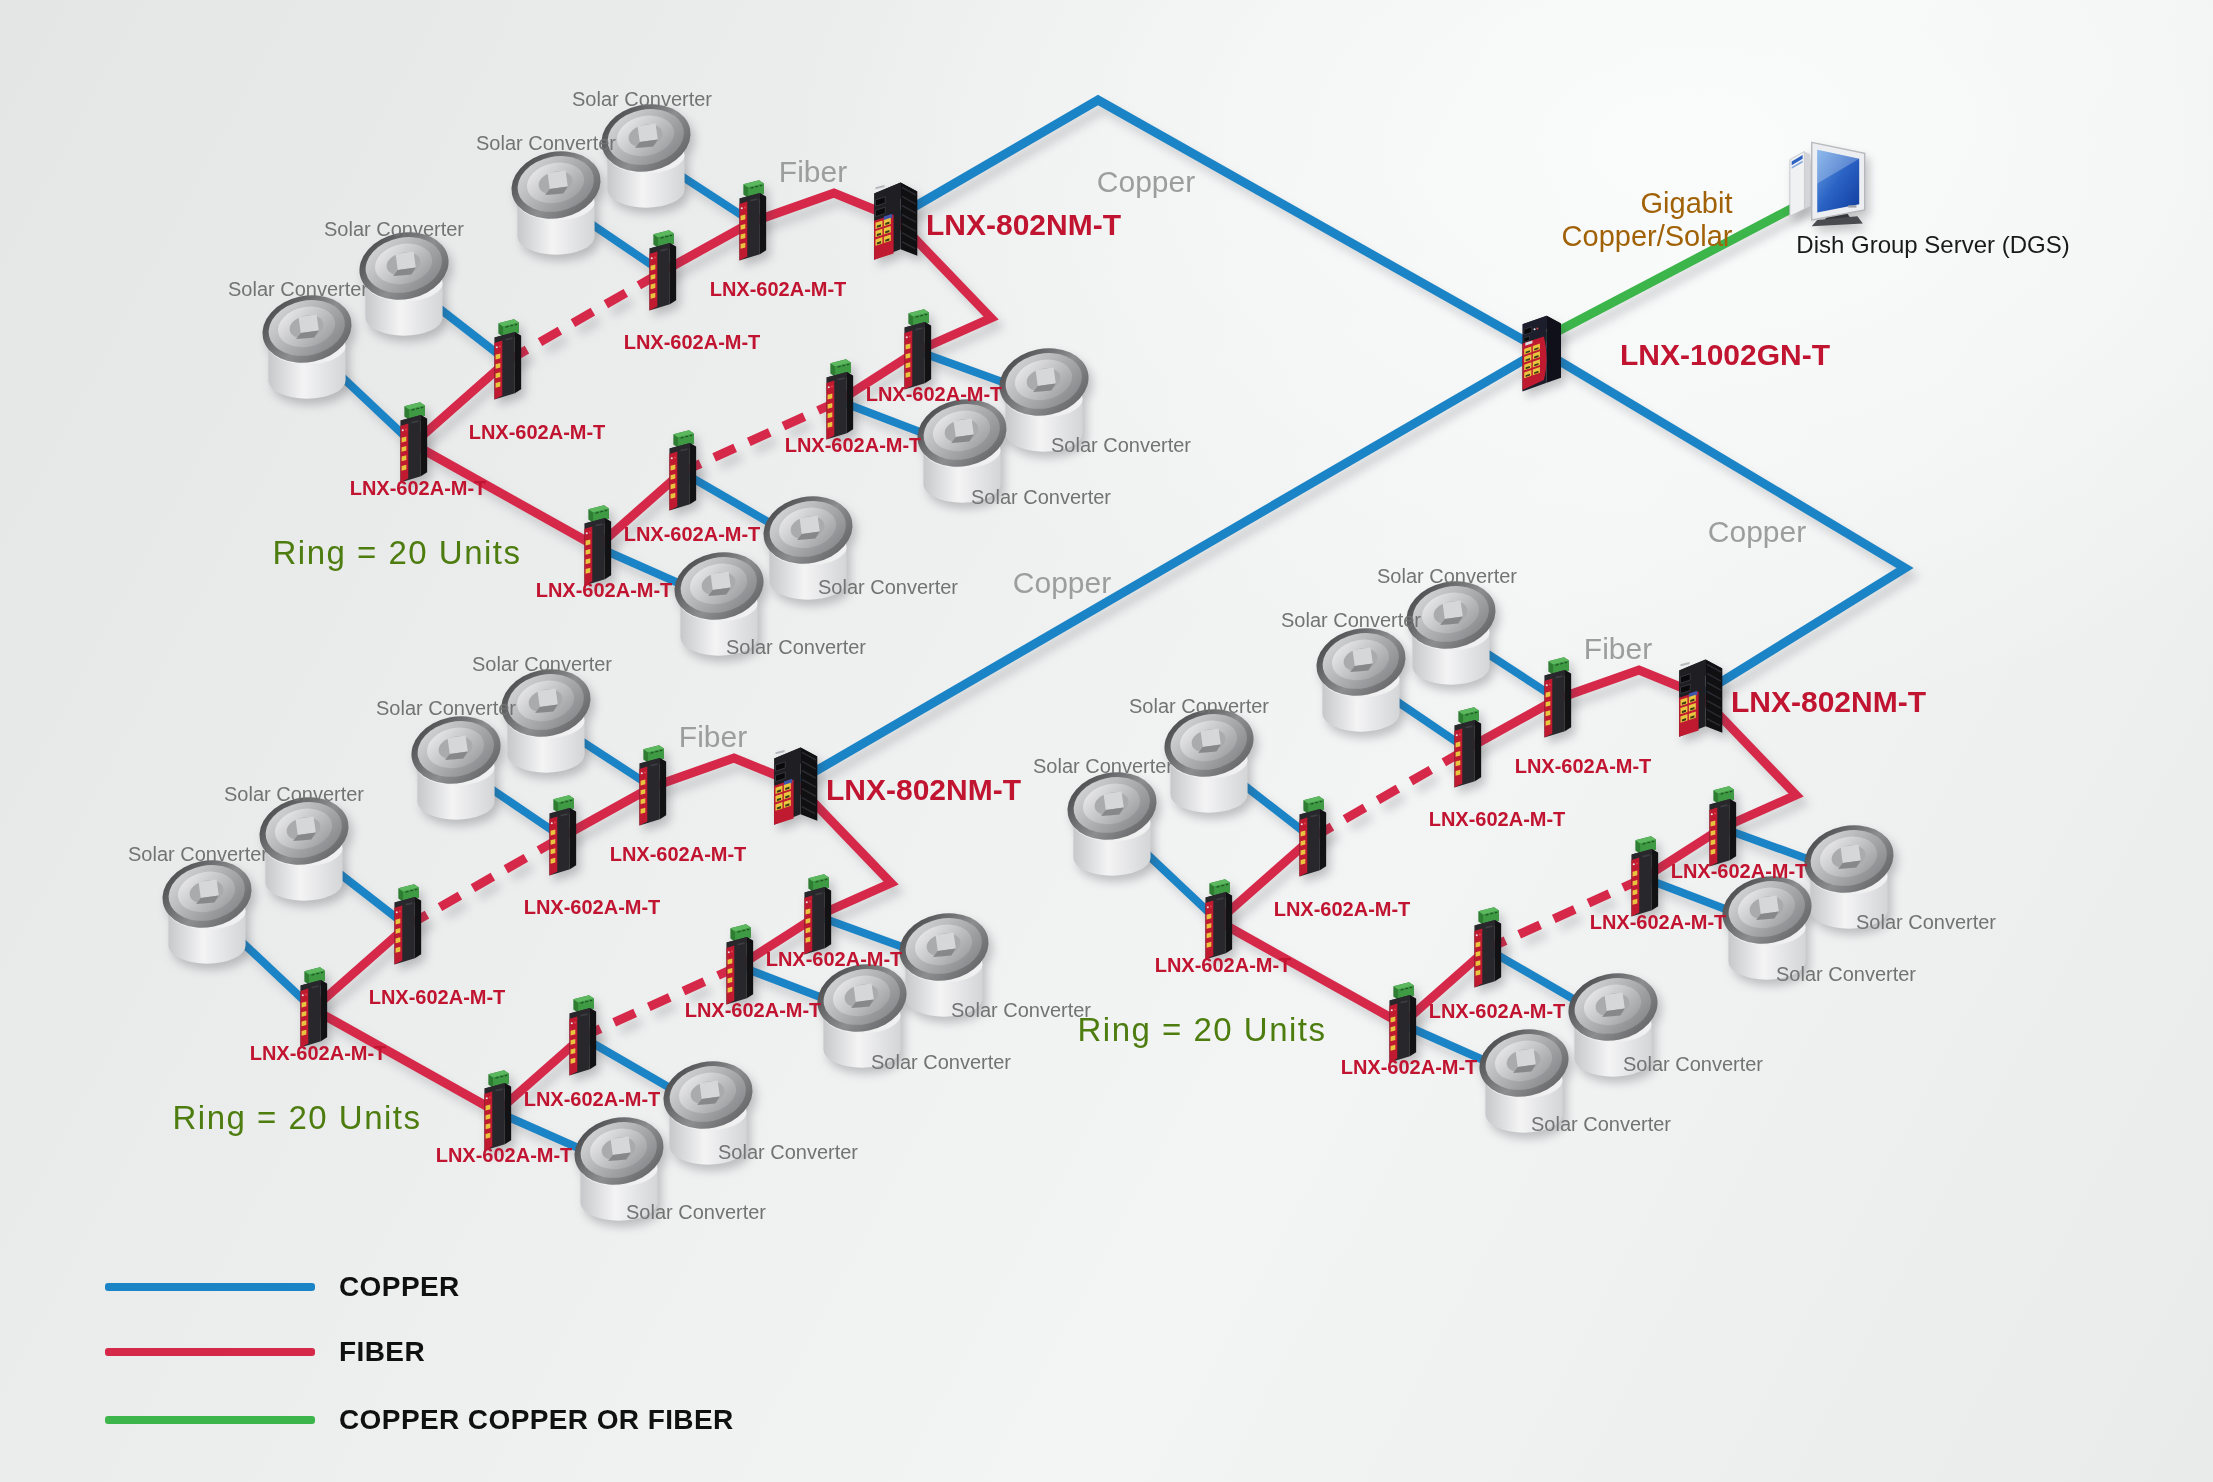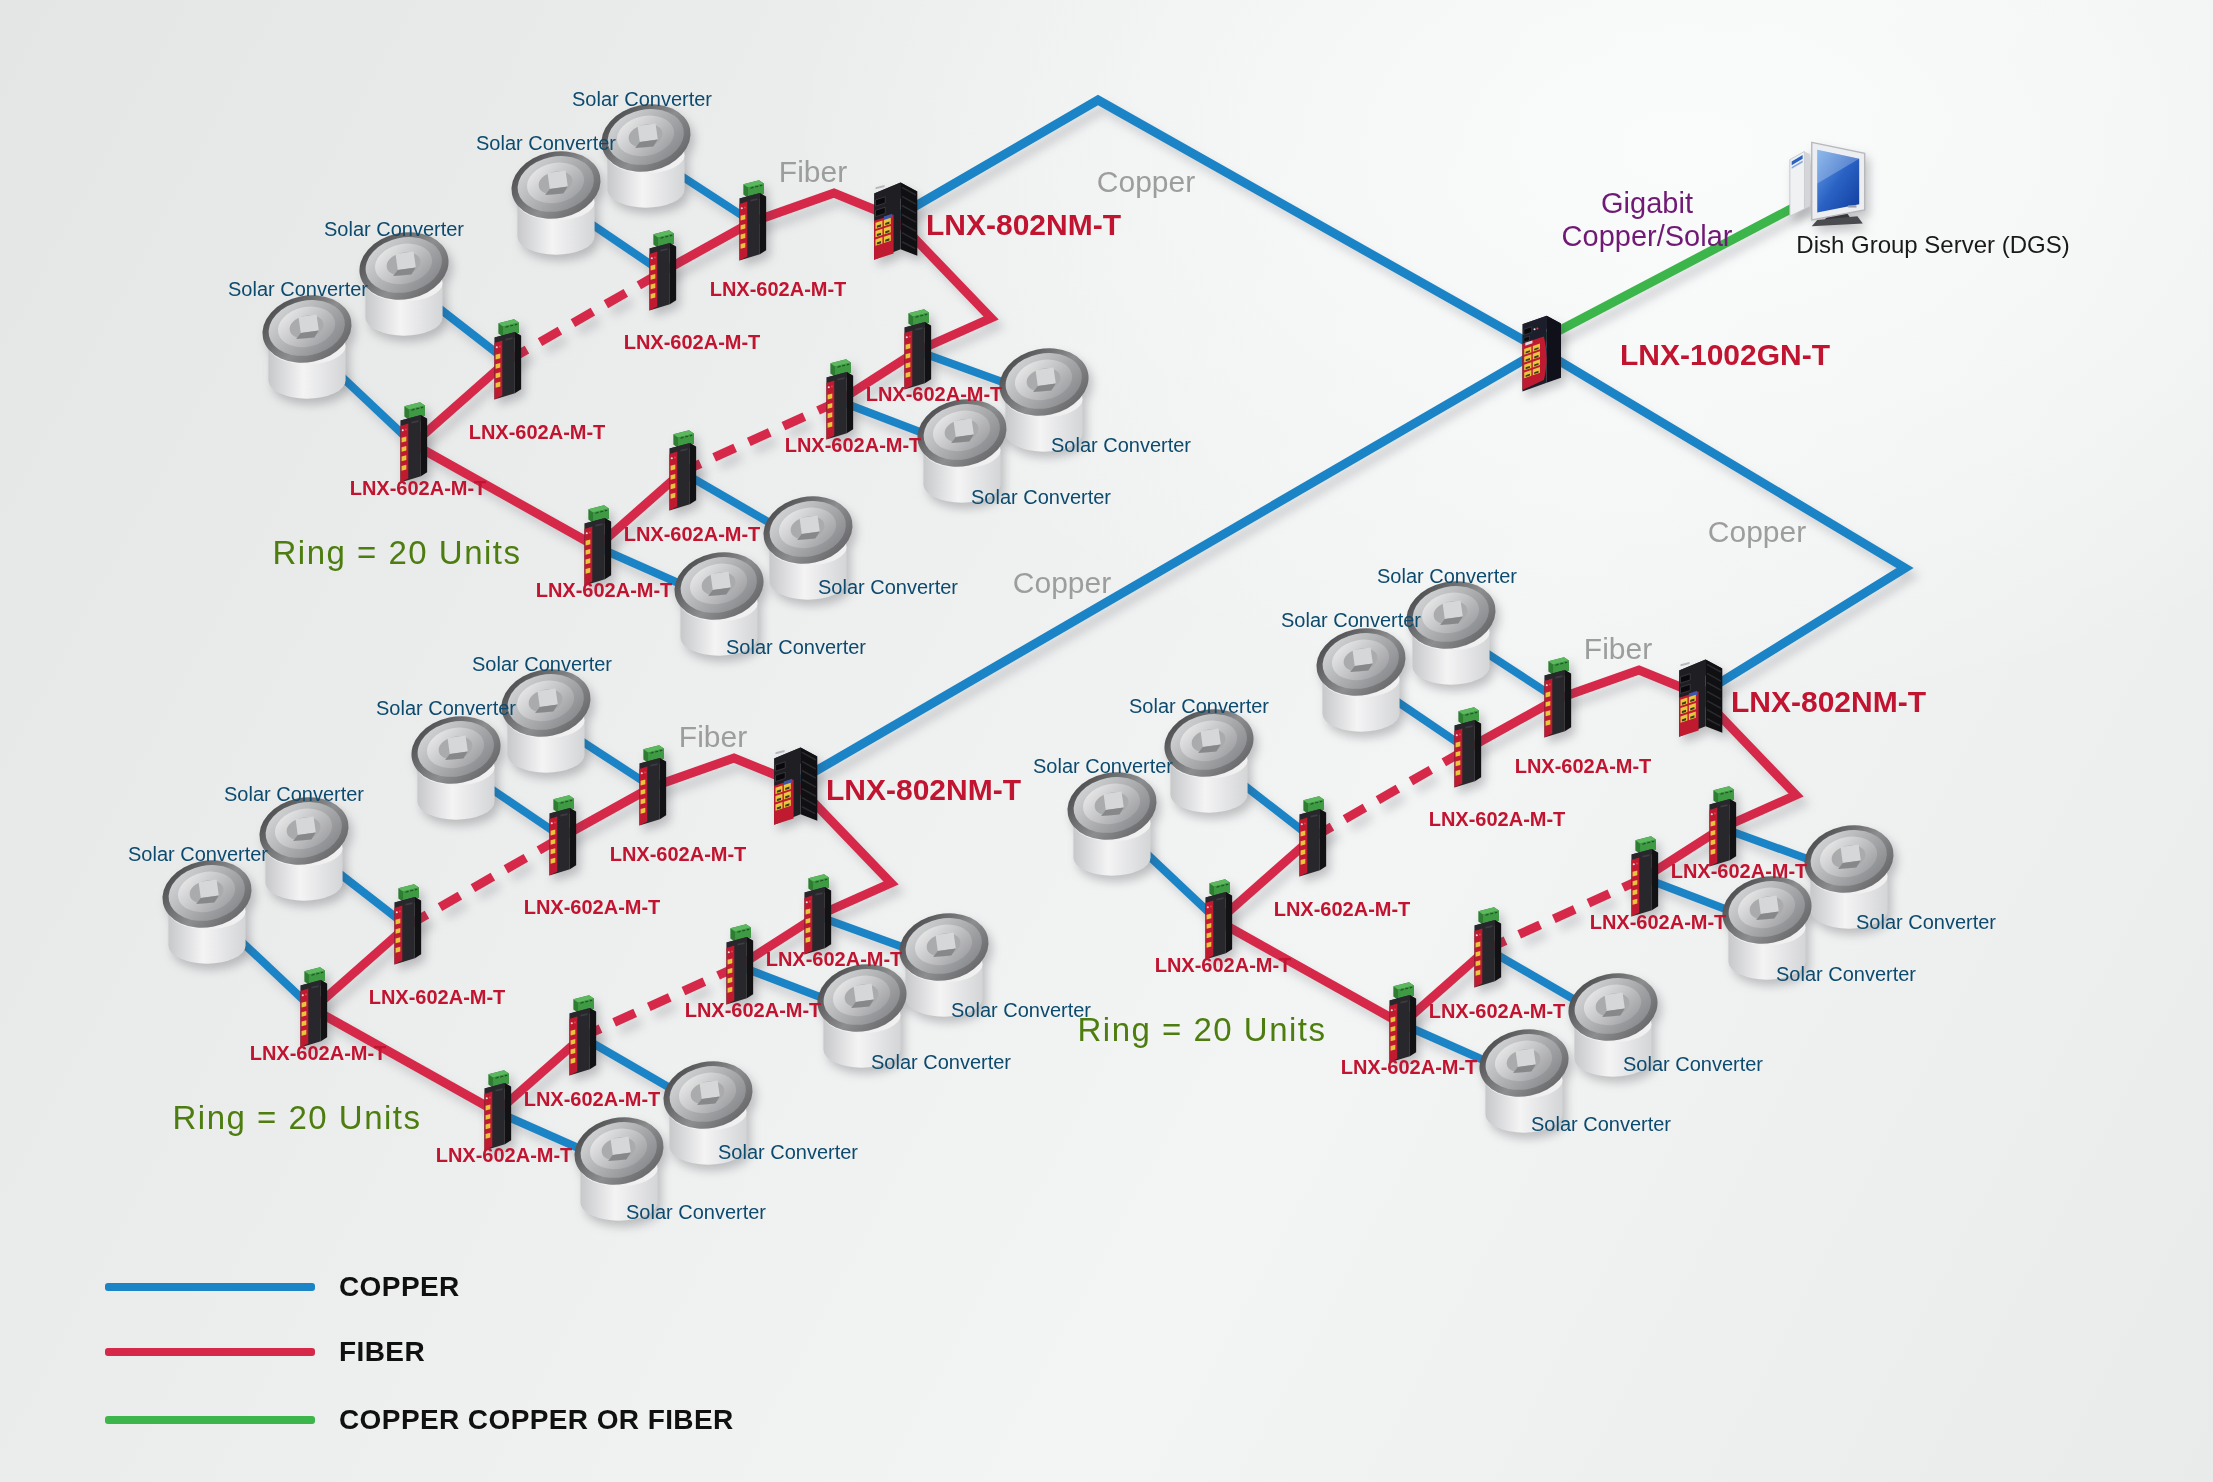--- a/index.html
+++ b/index.html
@@ -9,27 +9,27 @@
     background:
       radial-gradient(1500px 950px at 76% 10%, #fafbfb 0%, rgba(250,251,251,0) 60%),
       linear-gradient(118deg,#e4e5e5 0%,#eeefef 40%,#f3f4f4 62%,#e9eaea 100%);
   }
   #edges,#devices{position:absolute;left:0;top:0;pointer-events:none;}
   #edges{filter:drop-shadow(6px 8px 5px rgba(110,112,118,.28));}
   #devices{filter:drop-shadow(4px 6px 5px rgba(60,60,70,.28));}
   #labels{position:absolute;left:0;top:0;width:100%;height:100%;pointer-events:none;}
   .lbl{position:absolute;white-space:nowrap;transform:translate(-50%,-50%);}
   .lbl.left{transform:translate(0,-50%);}
-  .converter{font-size:20px;color:#0c4a6e;}
+  .converter{font-size:20px;color:#737373;}
   .model{font-size:20px;font-weight:bold;color:var(--model,#c11430);}
   .model-lg{font-size:30px;font-weight:bold;color:var(--model,#c11430);}
   .gray{font-size:30px;color:#9d9d9d;}
   .ringlbl{font-size:33px;color:#4d7c0f;letter-spacing:1.5px;}
   .dgs{font-size:24px;color:#1a1a1a;}
-  .gig{font-size:29px;color:#701a75;text-align:center;line-height:33px;}
+  .gig{font-size:29px;color:#a16207;text-align:right;line-height:33px;}
   .legend-row{position:absolute;left:105px;display:flex;align-items:center;height:30px;}
   .legend-line{width:210px;height:8px;border-radius:3px;margin-right:24px;flex:0 0 auto;}
   .legend-label{font-size:28px;font-weight:bold;color:#101010;letter-spacing:.4px;
     font-family:"Liberation Sans",sans-serif;}
 </style>
 </head>
 <body>
 
 <svg id="edges" width="2213" height="1482" viewBox="0 0 2213 1482">
     <polyline points="895,218 1098,100 1541,350" fill="none" stroke="#1b84c6" stroke-width="9" stroke-linejoin="miter"></polyline>

